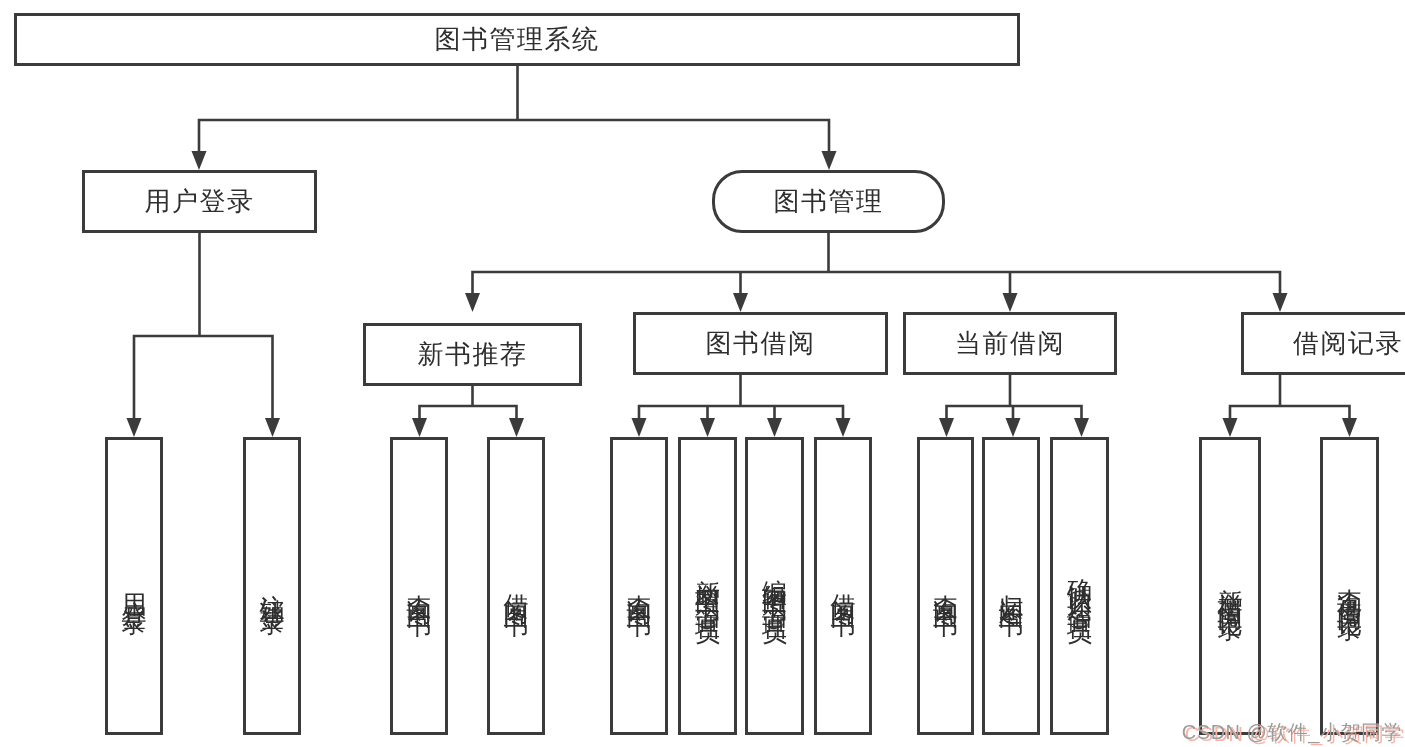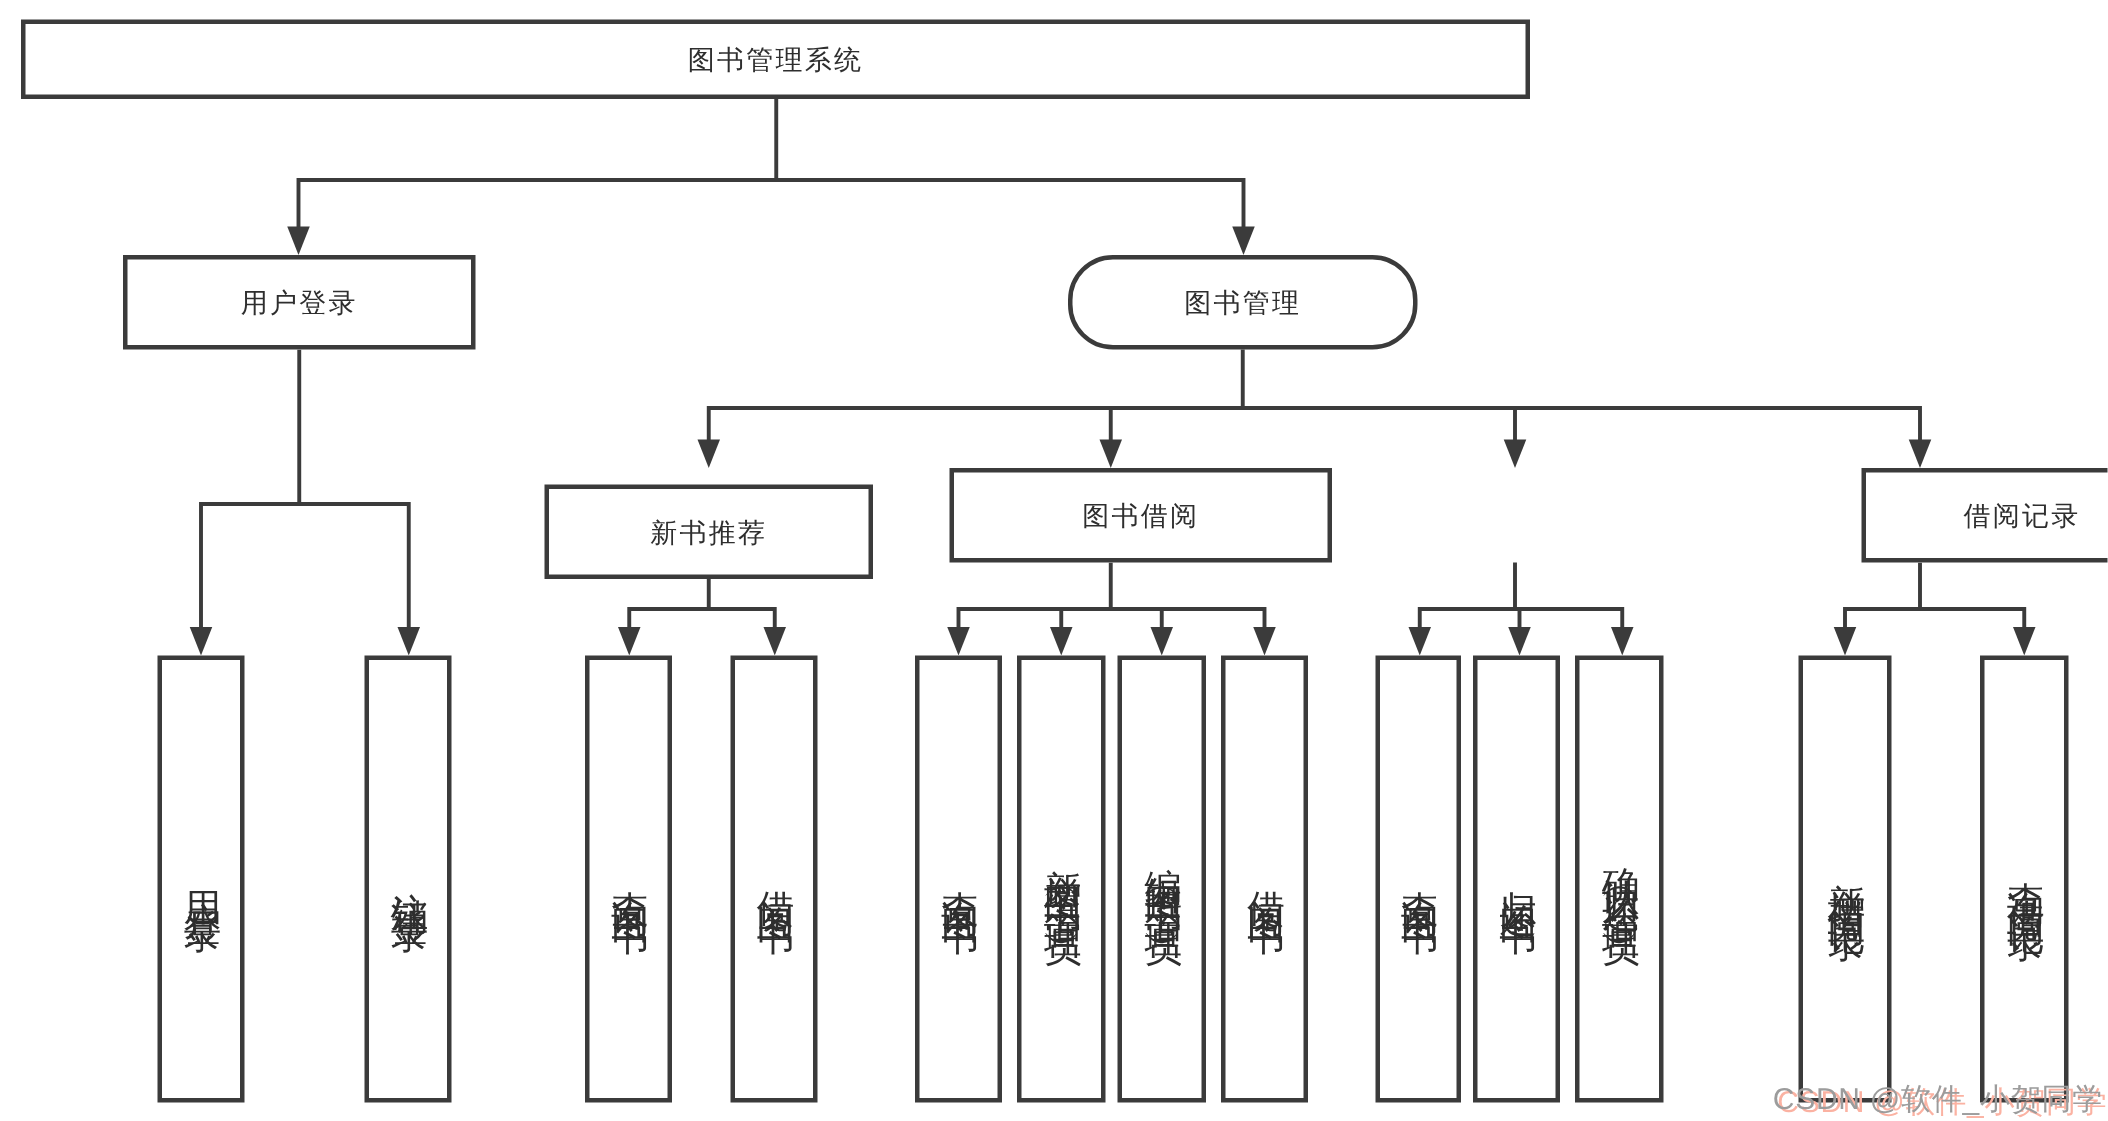--- a/index.html
+++ b/index.html
@@ -37,21 +37,21 @@
   .node{
     position:absolute;
     box-sizing:border-box;
     border:3px solid var(--box-border);
     background:#ffffff;
     display:flex;
     align-items:center;
     justify-content:center;
   }
   .node.h span{
-    font-size:18px;
+    font-size:26px;
     letter-spacing:1.5px;
     color:var(--text);
     white-space:nowrap;
   }
   .node.v span{
     writing-mode:vertical-rl;
     text-orientation:mixed;
     font-size:25px;
     letter-spacing:6px;
     line-height:1;
@@ -128,20 +128,23 @@
   <div class="node h" style="left:712px;top:170px;width:233px;height:63px;border-radius:30px;">
     <span>图书管理</span>
   </div>
 
   <div class="node h" style="left:363px;top:312px;width:219px;height:63px;margin-top:11px;">
     <span>新书推荐</span>
   </div>
   <div class="node h" style="left:633px;top:312px;width:255px;height:63px;">
     <span>图书借阅</span>
   </div>
+  <div class="node h" style="left:903px;top:312px;width:214px;height:63px;">
+    <span>当前借阅</span>
+  </div>
   <div class="node h" style="left:1241px;top:312px;width:214px;height:63px;">
     <span>借阅记录</span>
   </div>
 
   <div class="node v" style="left:105px;top:437px;width:58px;height:298px;">
     <span>用户登录</span>
   </div>
   <div class="node v" style="left:243px;top:437px;width:58px;height:298px;">
     <span>注销登录</span>
   </div>

